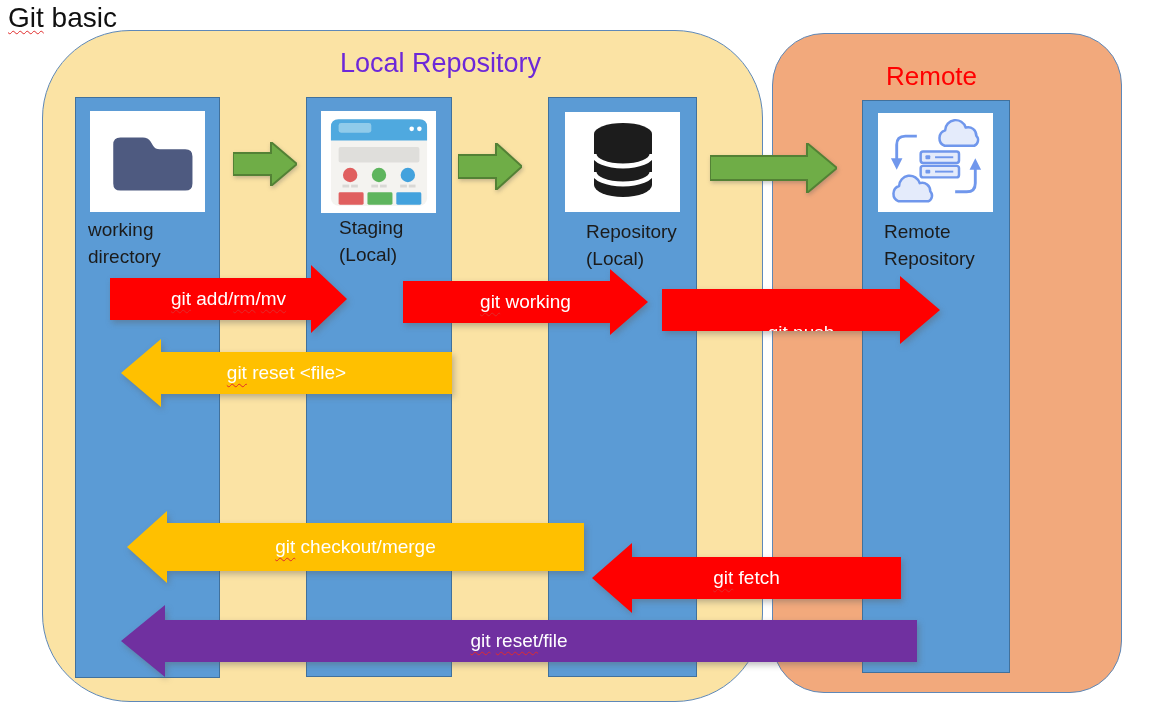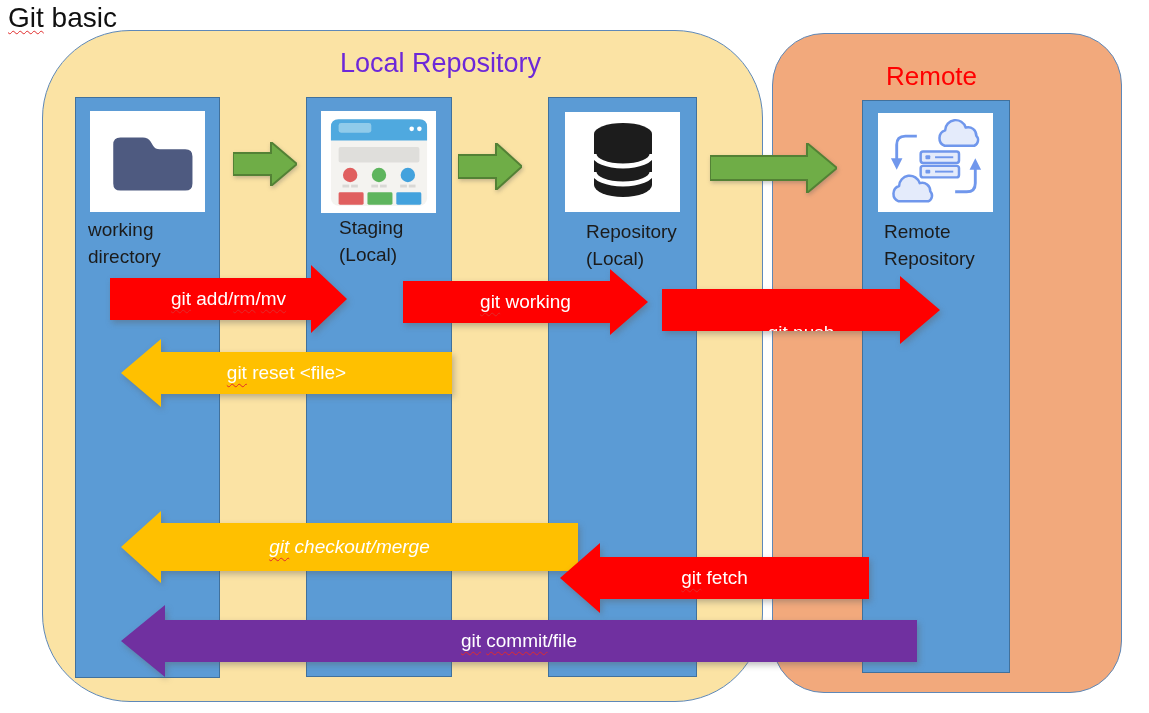--- a/index.html
+++ b/index.html
@@ -160,31 +160,31 @@
     </div>
   </div>
 
   <div class="cmd" style="left:121px;top:339px;width:331px;height:68px;text-align:right;--inset:13px;--hw:40px;">
     <div class="cmd-shape left" style="background-color: rgb(255, 192, 0);">
       <span class="cmd-label"><span class="sq">git</span><span> reset &lt;file&gt;</span></span>
     </div>
   </div>
 
 
-  <div class="cmd" style="left:121px;top:511px;width:457px;height:72px;font-style:italic;--inset:12px;--hw:40px;">
+  <div class="cmd" style="left:127px;top:511px;width:457px;height:72px;--inset:12px;--hw:40px;">
     <div class="cmd-shape left" style="background-color: rgb(255, 192, 0);">
       <span class="cmd-label"><span class="sq">git</span><span> checkout/merge</span></span>
     </div>
   </div>
 
-  <div class="cmd" style="left:560px;top:543px;width:309px;height:70px;--inset:14px;--hw:40px;">
+  <div class="cmd" style="left:592px;top:543px;width:309px;height:70px;--inset:14px;--hw:40px;">
     <div class="cmd-shape left" style="background-color: rgb(255, 0, 0);">
       <span class="cmd-label"><span class="sq">git</span><span> fetch</span></span>
     </div>
   </div>
 
   <div class="cmd" style="left:121px;top:605px;width:796px;height:72px;--inset:15px;--hw:44px;">
     <div class="cmd-shape left" style="background-color: rgb(112, 48, 160);">
-      <span class="cmd-label"><span class="sq">git</span><span> </span><span class="sq">commit</span><span>/file</span></span>
+      <span class="cmd-label"><span class="sq">git</span><span> </span><span class="sq">reset</span><span>/file</span></span>
     </div>
   </div>
 
 </div>
 
 </body></html>

